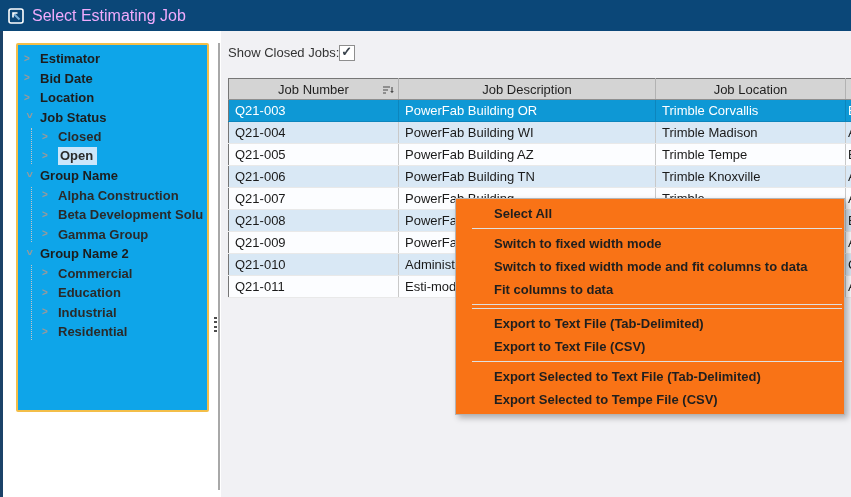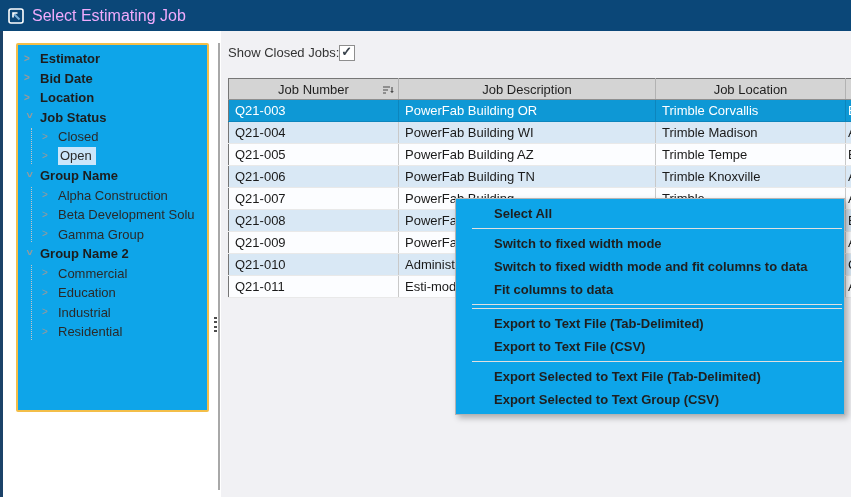--- a/index.html
+++ b/index.html
@@ -29,21 +29,21 @@
   .right-panel{position:absolute;left:221px;top:31px;right:0;bottom:0;background:var(--panel-bg)}
 
   
   .tree-box{position:absolute;left:16px;top:43px;width:193px;height:369px;background:#0ea5e9;
     border:2px solid var(--gold);border-radius:2px;overflow:hidden;padding-top:4px}
   .tree-item{height:19.5px;display:flex;align-items:center;padding-left:6px;font-size:13px;
     font-weight:700;color:#1d1d1d;white-space:nowrap;cursor:default}
   .tree-children{position:relative}
   .tree-children::before{content:"";position:absolute;left:13px;top:1px;bottom:2px;
     border-left:1px dotted #c5c5c5}
-  .tree-children .tree-item{padding-left:24px;font-weight:400;color:#2a2a2a}
+  .tree-children .tree-item{padding-left:24px;font-weight:700;color:#2a2a2a}
   .chev{display:inline-block;width:10px;margin-right:6px;color:#9a9a9a;font-size:10px;
     line-height:10px;transform-origin:45% 50%}
   .chev::after{content:">"}
   .chev.expanded{transform:rotate(90deg)}
   .lbl.sel{background:var(--tree-sel);padding:1px 4px 2px 2px}
 
   
   .splitter-line{position:absolute;left:218px;top:43px;height:447px;width:2px;background:#A8A8A8}
   .grip{position:absolute;left:214px;top:317px;width:3px;height:16px;
     background:repeating-linear-gradient(to bottom,#4c4c4c 0 2px,transparent 2px 4.5px)}
@@ -68,21 +68,21 @@
   .grid td{height:22px;padding:0 6px;font-size:13px;color:#1a1a1a;border-right:1px solid #c9c9c9;
     border-bottom:1px solid #e9e9e9;white-space:nowrap;overflow:hidden}
   .grid th:last-child,.grid td:last-child{padding:0 2px}
   .grid tbody tr:nth-child(odd) td{background:var(--row-white)}
   .grid tbody tr:nth-child(even) td{background:var(--row-alt)}
   .grid tbody tr.selected td{background:var(--selection-blue);color:#fff;
     border-right-color:#0c85bd;border-bottom-color:#0c85bd}
   .sort-icon{position:absolute;right:4px;top:5px}
 
   
-  .context-menu{position:absolute;left:455px;top:198px;width:390px;background:#0ea5e9;
+  .context-menu{position:absolute;left:455px;top:198px;width:390px;background:#f97316;
     border:1px solid #B4B4B4;box-shadow:3px 3px 6px rgba(0,0,0,.28);padding:3px 0;z-index:10}
   .menu-item{height:23px;line-height:23px;padding-left:38px;font-size:13px;font-weight:600;
     color:#1f1f1f;white-space:nowrap;cursor:default}
   .menu-item.highlighted{background:var(--menu-hl)}
   .menu-sep{height:1px;background:#E0E0E0;margin:3px 2px 3px 16px}
 </style>
 </head>
 <body>
 
 <div class="window">
@@ -266,16 +266,16 @@
       <div class="menu-sep"></div>
       <div class="menu-item">Switch to fixed width mode</div>
       <div class="menu-item">Switch to fixed width mode and fit columns to data</div>
       <div class="menu-item">Fit columns to data</div>
       <div class="menu-sep"></div>
       <div class="menu-sep"></div>
       <div class="menu-item">Export to Text File (Tab-Delimited)</div>
       <div class="menu-item">Export to Text File (CSV)</div>
       <div class="menu-sep"></div>
       <div class="menu-item">Export Selected to Text File (Tab-Delimited)</div>
-      <div class="menu-item">Export Selected to Text Group (CSV)</div>
+      <div class="menu-item">Export Selected to Tempe File (CSV)</div>
     </div>
 
 </div>
 
 </body></html>

